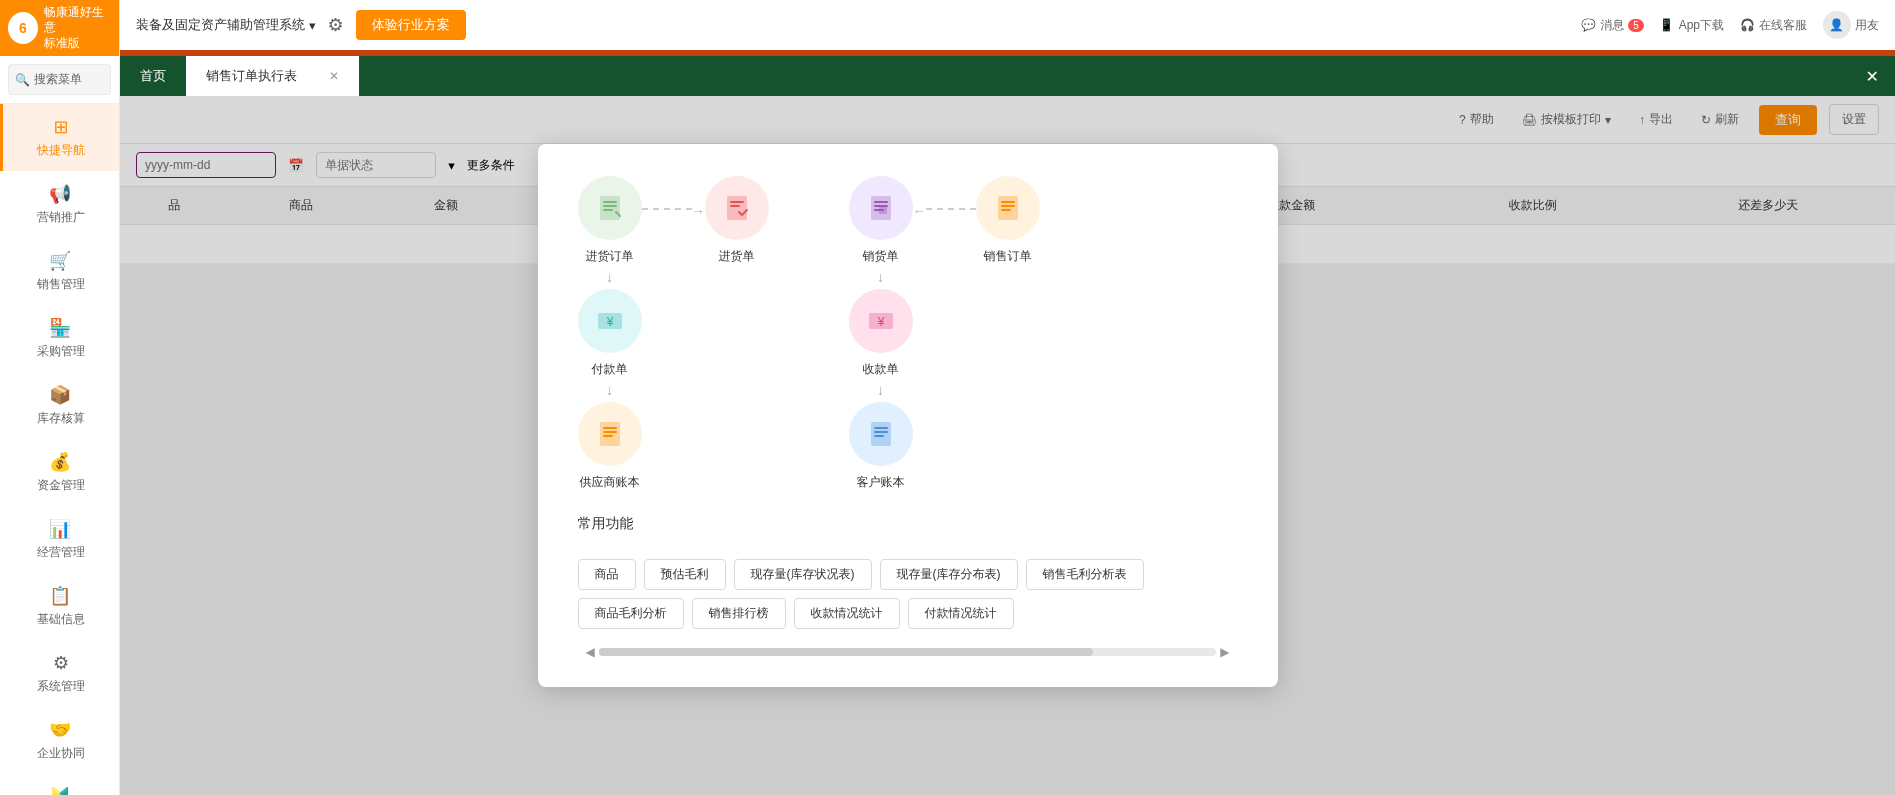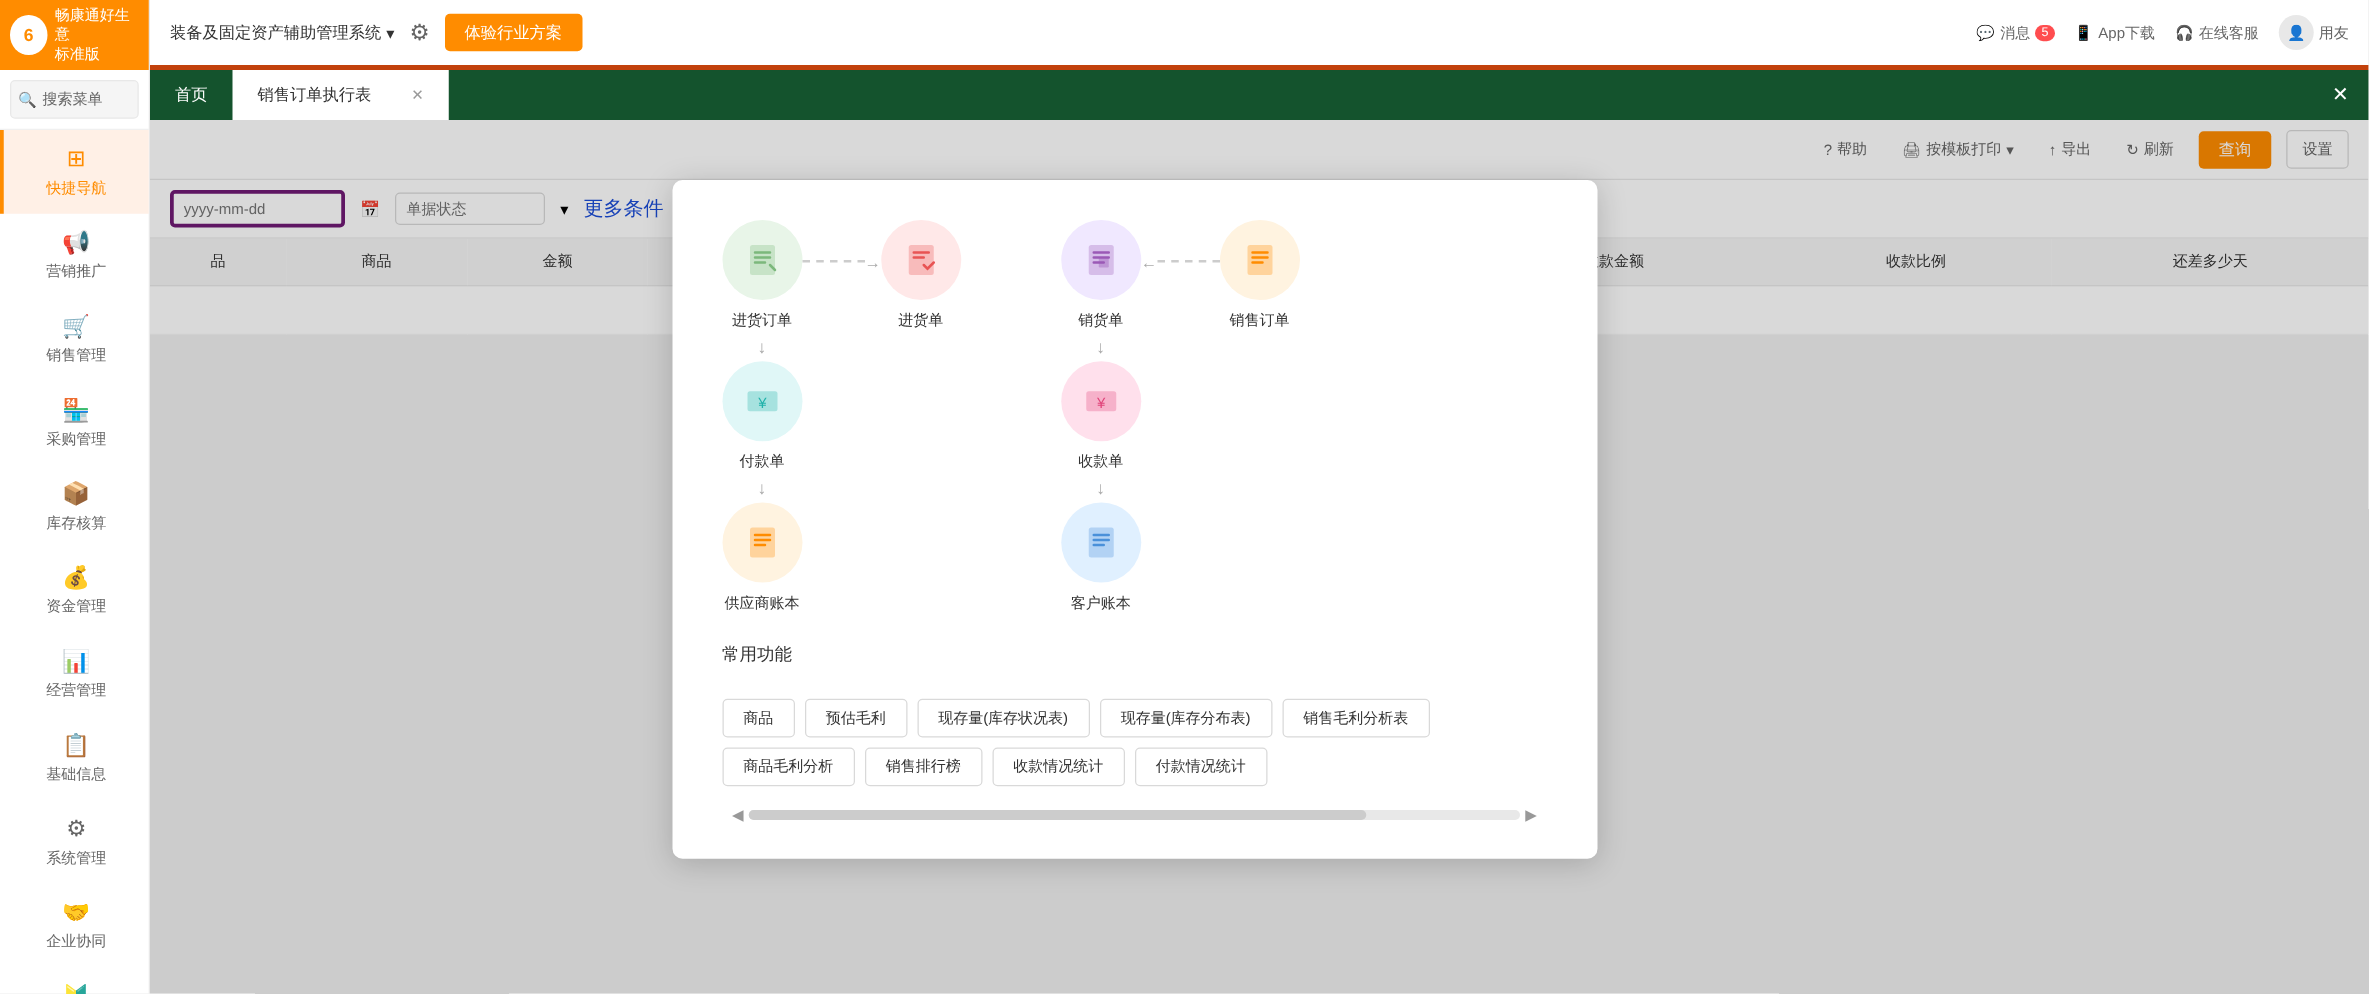--- a/index.html
+++ b/index.html
@@ -17,21 +17,21 @@
     .sidebar-search-btn { width: 100%; padding: 6px; background: #f5f5f5; border: 1px solid #e8e8e8; border-radius: 4px; cursor: pointer; font-size: 12px; color: #666; display: flex; align-items: center; gap: 4px; }
     .sidebar-nav { flex: 1; overflow-y: auto; }
     .sidebar-item { display: flex; flex-direction: column; align-items: center; padding: 12px 4px; cursor: pointer; color: #666; font-size: 12px; border-left: 3px solid transparent; gap: 4px; }
     .sidebar-item.active { background: #fff0e6; color: #ff8c00; border-left-color: #ff8c00; }
     .sidebar-item-icon { font-size: 18px; }
 
     
     .main-area { flex: 1; display: flex; flex-direction: column; overflow: hidden; }
 
     
-    .topbar { height: 56px; background: #fff; border-bottom: 4px solid #c2410c; display: flex; align-items: center; padding: 0 16px; gap: 12px; }
+    .topbar { height: 56px; background: #fff; border-bottom: 6px solid #c2410c; display: flex; align-items: center; padding: 0 16px; gap: 12px; }
     .topbar-dropdown { display: flex; align-items: center; gap: 4px; color: #333; cursor: pointer; }
     .topbar-settings { color: #666; cursor: pointer; font-size: 18px; }
     .topbar-btn { background: #ff8c00; color: #fff; border: none; padding: 6px 16px; border-radius: 4px; cursor: pointer; font-size: 13px; }
     .topbar-right { display: flex; align-items: center; gap: 16px; margin-left: auto; }
     .topbar-right-item { display: flex; align-items: center; gap: 4px; color: #666; cursor: pointer; font-size: 12px; }
     .badge { background: #ff4d4f; color: #fff; border-radius: 10px; font-size: 10px; padding: 1px 5px; }
     .avatar { width: 28px; height: 28px; background: #e8e8e8; border-radius: 50%; display: flex; align-items: center; justify-content: center; color: #999; }
 
     
     .tabbar { height: 40px; background: #14532d; display: flex; align-items: center; padding: 0 0; }
@@ -45,23 +45,23 @@
     .content-area { flex: 1; background: #f0f0f0; position: relative; overflow: hidden; }
 
     
     .content-toolbar { background: #fff; padding: 8px 16px; display: flex; align-items: center; gap: 12px; border-bottom: 1px solid #e8e8e8; flex-wrap: wrap; }
     .toolbar-btn { display: flex; align-items: center; gap: 4px; color: #666; cursor: pointer; font-size: 12px; padding: 4px 8px; }
     .toolbar-btn-orange { background: #ff8c00; color: #fff; border: none; padding: 6px 16px; border-radius: 4px; cursor: pointer; font-size: 13px; }
     .toolbar-btn-white { background: #fff; color: #666; border: 1px solid #d9d9d9; padding: 6px 12px; border-radius: 4px; cursor: pointer; font-size: 12px; }
 
     
     .filter-area { background: #fff; padding: 8px 16px; display: flex; align-items: center; gap: 12px; flex-wrap: wrap; border-bottom: 1px solid #e8e8e8; }
-    .filter-date { border: 3px solid #701a75; border-radius: 4px; padding: 5px 8px; font-size: 12px; color: #999; width: 140px; }
+    .filter-date { border: 1px solid #701a75; border-radius: 4px; padding: 5px 8px; font-size: 12px; color: #999; width: 140px; }
     .filter-select { border: 1px solid #d9d9d9; border-radius: 4px; padding: 5px 8px; font-size: 12px; color: #999; width: 120px; }
-    .more-conditions { color: #1d4ed8; cursor: pointer; font-size: 16px; }
+    .more-conditions { color: #000000; cursor: pointer; font-size: 12px; }
 
     
     .table-area { background: #fff; overflow: auto; flex: 1; }
     .data-table { width: 100%; border-collapse: collapse; font-size: 12px; }
     .data-table th { background: #f5f5f5; padding: 10px 12px; text-align: center; color: #333; border-bottom: 1px solid #e8e8e8; white-space: nowrap; font-weight: normal; }
     .data-table td { padding: 10px 12px; text-align: center; border-bottom: 1px solid #f5f5f5; color: #333; }
     .empty-data { text-align: center; padding: 40px; color: #999; font-size: 13px; }
 
     
     .quick-guide-overlay { position: absolute; top: 0; left: 0; right: 0; bottom: 0; background: rgba(0,0,0,0.15); z-index: 100; display: flex; justify-content: center; align-items: flex-start; padding-top: 0; }

